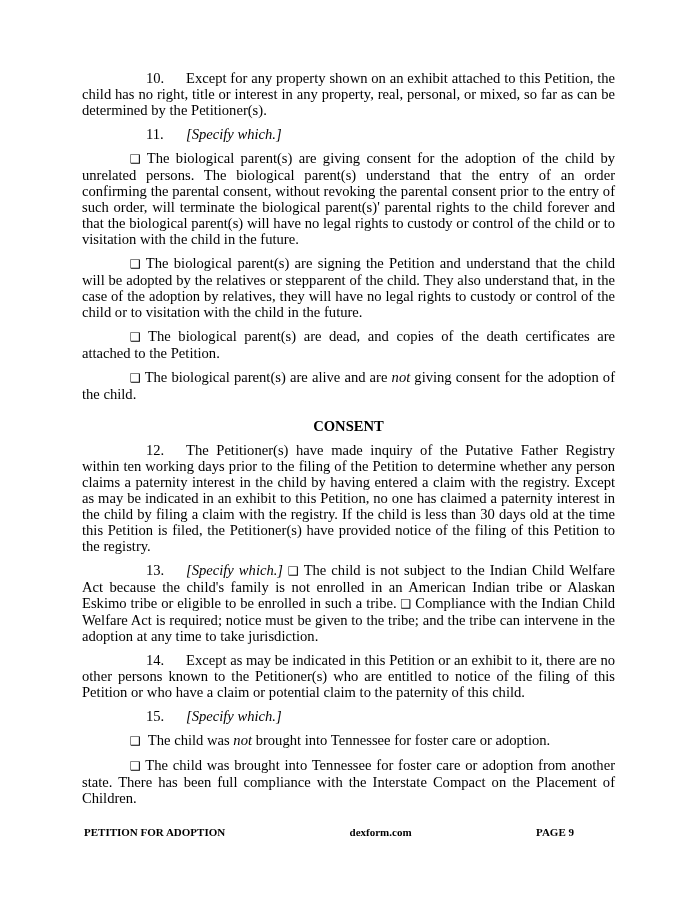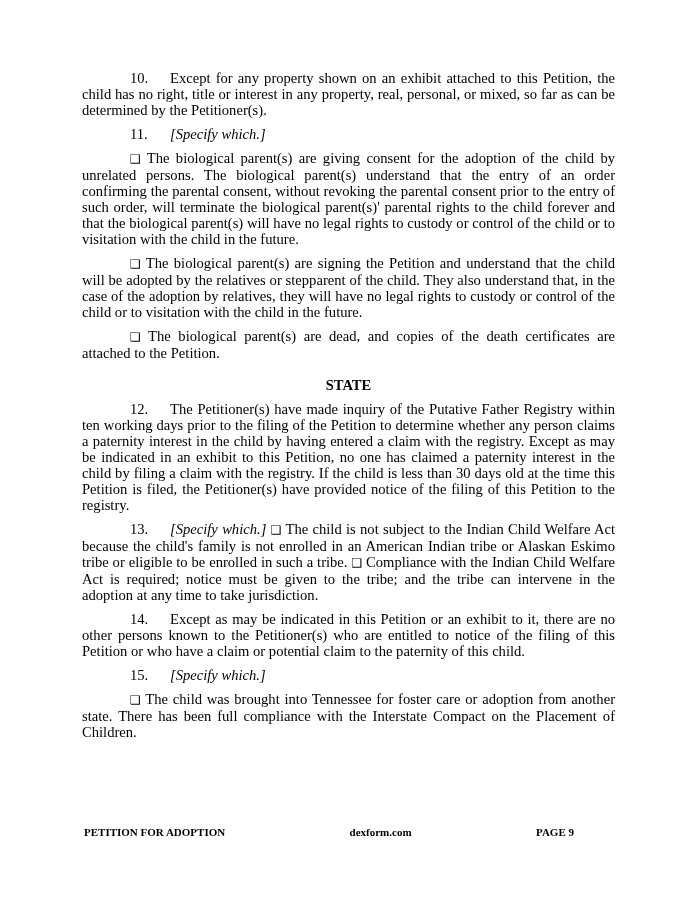--- a/index.html
+++ b/index.html
@@ -1,21 +1,21 @@
 <!DOCTYPE html>
 <html><head>
 <meta charset="utf-8">
 <style>
   html, body { margin:0; padding:0; background:#ffffff; }
   body { width:696px; height:900px; position:relative; overflow:hidden;
          font-family:"Liberation Serif", serif; color:#000; }
   .page { position:absolute; left:82px; top:70px; width:533px; font-size:14.6px; line-height:16px; }
   p { margin:0 0 8px 0; text-align:justify; }
   .ind { text-indent:48px; }
-  .num { display:inline-block; width:40px; text-indent:0; }
+  .num { display:inline-block; width:40px; text-indent:0;margin-left:16px; }
   .heading { text-align:center; font-weight:bold; margin:16px 0 8px 0; }
   .cb { font-family:"DejaVu Sans", sans-serif; font-size:12px; }
   i { }
   .footer { position:absolute; left:84px; top:826px; width:490px; font-size:11px; font-weight:bold;
             display:flex; justify-content:space-between; }
 </style>
 </head>
 <body>
 
 <div class="page">
@@ -23,32 +23,34 @@
 
 
   <p class="ind"><span class="num">11.</span><i>[Specify which.]</i></p>
 
   <p class="ind"><span class="cb">❑</span> <span>The biological parent(s) are giving consent for the adoption of the child by unrelated persons. The biological parent(s) understand that the entry of an order confirming the parental consent, without revoking the parental consent prior to the entry of such order, will terminate the biological parent(s)' parental rights to the child forever and that the biological parent(s) will have no legal rights to custody or control of the child or to visitation with the child in the future.</span></p>
 
   <p class="ind"><span class="cb">❑</span> <span>The biological parent(s) are signing the Petition and understand that the child will be adopted by the relatives or stepparent of the child. They also understand that, in the case of the adoption by relatives, they will have no legal rights to custody or control of the child or to visitation with the child in the future.</span></p>
 
   <p class="ind"><span class="cb">❑</span> <span>The biological parent(s) are dead, and copies of the death certificates are attached to the Petition.</span></p>
 
+  <p class="ind"><span class="cb">❑</span> <span>The biological parent(s) are alive and are </span><i>not</i><span> giving consent for the adoption of the child.</span></p>
 
-  <div class="heading">STATE</div>
+  <div class="heading">CONSENT</div>
 
   <p class="ind"><span class="num">12.</span><span>The Petitioner(s) have made inquiry of the Putative Father Registry within ten working days prior to the filing of the Petition to determine whether any person claims a paternity interest in the child by having entered a claim with the registry. Except as may be indicated in an exhibit to this Petition, no one has claimed a paternity interest in the child by filing a claim with the registry. If the child is less than 30 days old at the time this Petition is filed, the Petitioner(s) have provided notice of the filing of this Petition to the registry.</span></p>
 
   <p class="ind"><span class="num">13.</span><i>[Specify which.]</i> <span class="cb">❑</span> <span>The child is not subject to the Indian Child Welfare Act because the child's family is not enrolled in an American Indian tribe or Alaskan Eskimo tribe or eligible to be enrolled in such a tribe.</span> <span class="cb">❑</span> <span>Compliance with the Indian Child Welfare Act is required; notice must be given to the tribe; and the tribe can intervene in the adoption at any time to take jurisdiction.</span></p>
 
   <p class="ind"><span class="num">14.</span><span>Except as may be indicated in this Petition or an exhibit to it, there are no other persons known to the Petitioner(s)  who are entitled to notice of the filing of this Petition or who have a claim or potential claim to the paternity of this child.</span></p>
 
 
   <p class="ind"><span class="num">15.</span><i>[Specify which.]</i></p>
 
+  <p class="ind"><span class="cb">❑</span>&nbsp; <span>The child was </span><i>not</i><span> brought into Tennessee for foster care or adoption.</span></p>
 
   <p class="ind" style="margin-bottom:0"><span class="cb">❑</span> <span>The child was brought into Tennessee for foster care or adoption from another state. There has been full compliance with the Interstate Compact on the Placement of Children.</span></p>
 </div>
 
 <div class="footer">
   <span>PETITION FOR ADOPTION</span>
   <span>dexform.com</span>
   <span>PAGE 9</span>
 </div>
 

